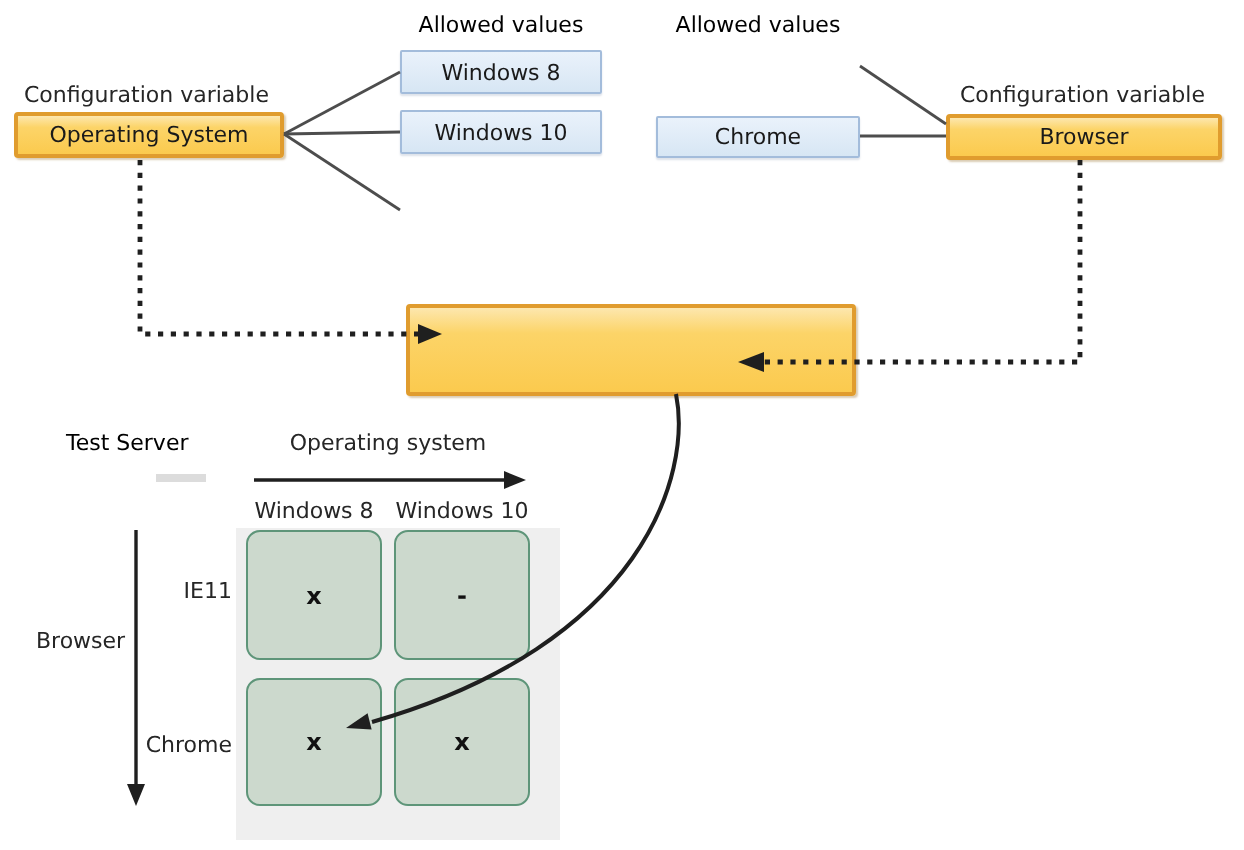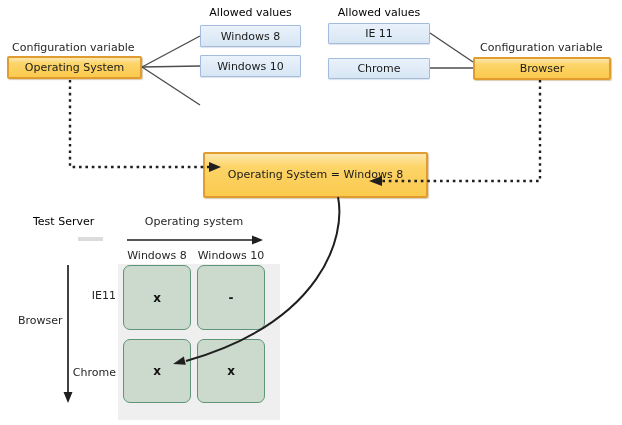--- a/index.html
+++ b/index.html
@@ -50,33 +50,29 @@
 
   <div class="abs bold ctr" style="left:200px;top:6px;width:101px;">Allowed values</div>
   <div class="abs blue-box z2" style="left:200px;top:25px;width:101px;height:22px;">
     <span>Windows 8</span>
   </div>
   <div class="abs blue-box z2" style="left:200px;top:55px;width:101px;height:22px;">
     <span>Windows 10</span>
   </div>
 
   <div class="abs bold ctr" style="left:328px;top:6px;width:102px;">Allowed values</div>
-  <div class="abs blue-box z2" style="left:328px;top:23px;width:102px;height:21px;">
-    <span>IE 11</span>
-  </div>
   <div class="abs blue-box z2" style="left:328px;top:58px;width:102px;height:21px;">
     <span>Chrome</span>
   </div>
   <div class="abs lbl" style="left:480px;top:41px;">Configuration variable</div>
   <div class="abs orange-box z2" style="left:473px;top:57px;width:138px;height:23px;">
     <span>Browser</span>
   </div>
 
   <div class="abs orange-box config-lines z2" style="left:203px;top:152px;width:225px;height:46px;">
-    <div>Operating System = Windows 8</div>
   </div>
 
   <div class="abs bold" style="left:33px;top:215px;">Test Server</div>
   <div class="abs smudge" style="left:78px;top:237px;width:25px;height:4px;"></div>
   <div class="abs lbl ctr" style="left:129px;top:215px;width:130px;">Operating system</div>
   <div class="abs lbl" style="left:18px;top:314px;">Browser</div>
 
   <div class="abs lbl ctr" style="left:123px;top:249px;width:68px;">Windows 8</div>
   <div class="abs lbl ctr" style="left:197px;top:249px;width:68px;">Windows 10</div>
 

